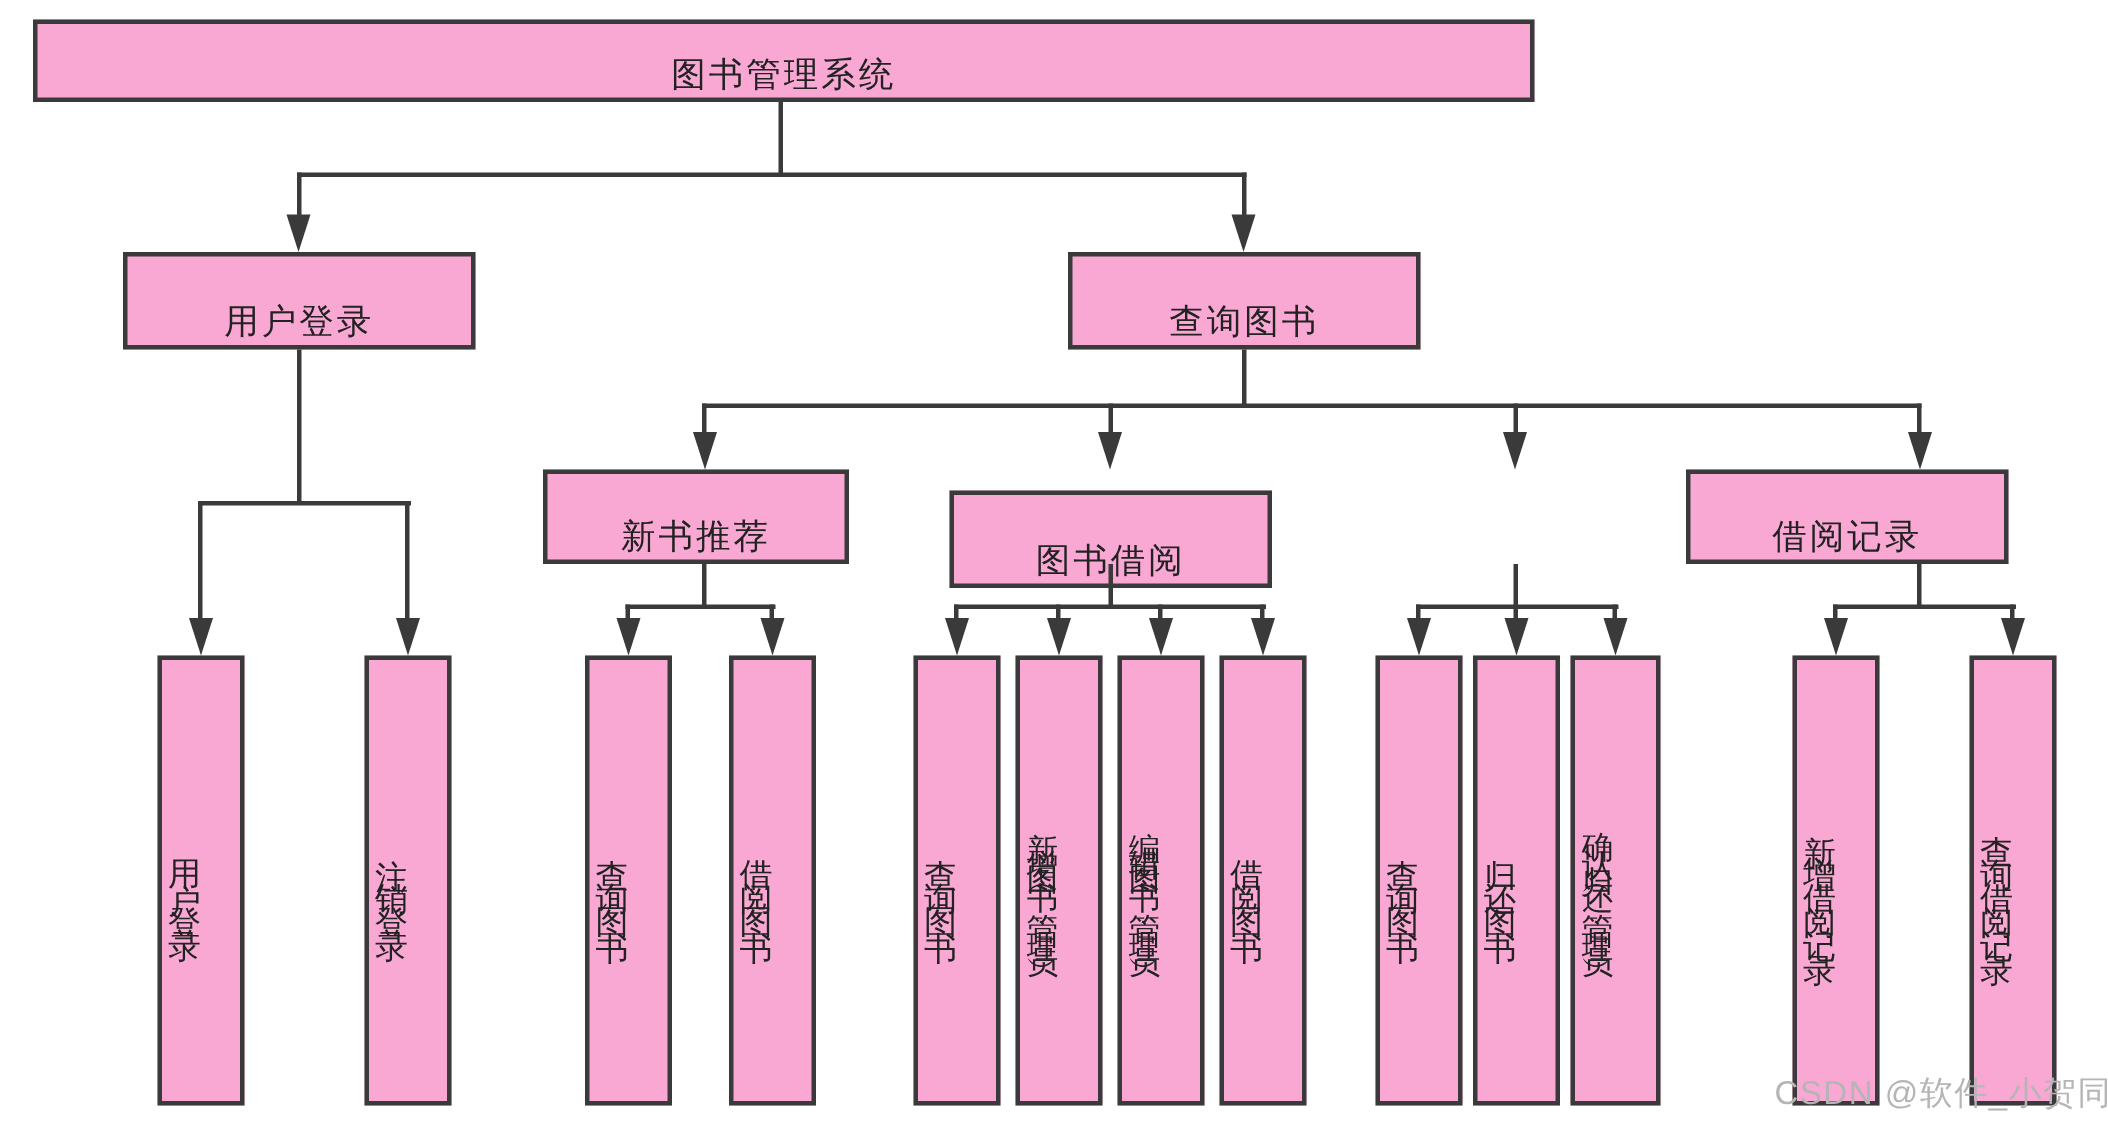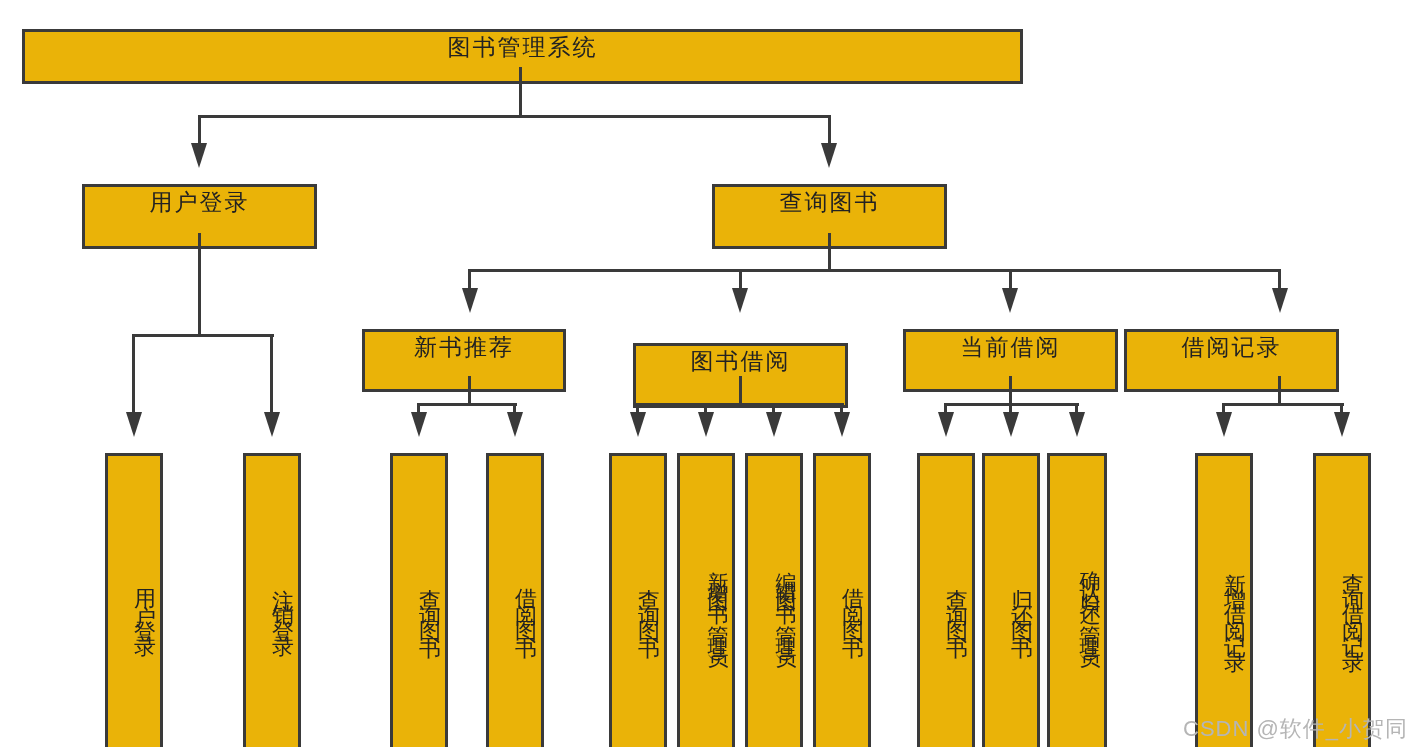--- a/index.html
+++ b/index.html
@@ -9,23 +9,22 @@
     --background:#ffffff;
   }
   html,body{margin:0;padding:0;background:var(--background);}
   #canvas{
     position:relative;width:1405px;height:747px;background:var(--background);
     font-family:"Liberation Sans","DejaVu Sans",sans-serif;color:var(--text);
     overflow:hidden;
   }
   .box{
     position:absolute;box-sizing:border-box;border:3px solid var(--line);
-    background:#eab308;display:flex;align-items:flex-start;justify-content:center;
+    background:#f9a8d4;display:flex;align-items:flex-end;justify-content:center;
     text-align:center;
-    margin-top:16px;
   }
   .box.h{font-size:23px;letter-spacing:2px;}
   .box.v{
     font-size:22px;
     writing-mode:vertical-rl;text-orientation:mixed;letter-spacing:16px;
   }
   .box.v.tight{font-size:21px;letter-spacing:11px;}
   .ln{position:absolute;background:var(--line);}
   .arrow{
     position:absolute;width:0;height:0;
@@ -52,23 +51,20 @@
 
   <div class="box h" style="left:712px;top:168px;width:235px;height:65px">
     <span>查询图书</span>
   </div>
 
   <div class="box h" style="left:362px;top:313px;width:204px;height:63px">
     <span>新书推荐</span>
   </div>
   <div class="box h" style="left:633px;top:327px;width:215px;height:65px">
     <span>图书借阅</span>
-  </div>
-  <div class="box h" style="left:903px;top:313px;width:215px;height:63px">
-    <span>当前借阅</span>
   </div>
   <div class="box h" style="left:1124px;top:313px;width:215px;height:63px">
     <span>借阅记录</span>
   </div>
 
   <div class="box v" style="left:105px;top:437px;width:58px;height:300px">
     <span>用户登录</span>
   </div>
   <div class="box v" style="left:243px;top:437px;width:58px;height:300px">
     <span>注销登录</span>

